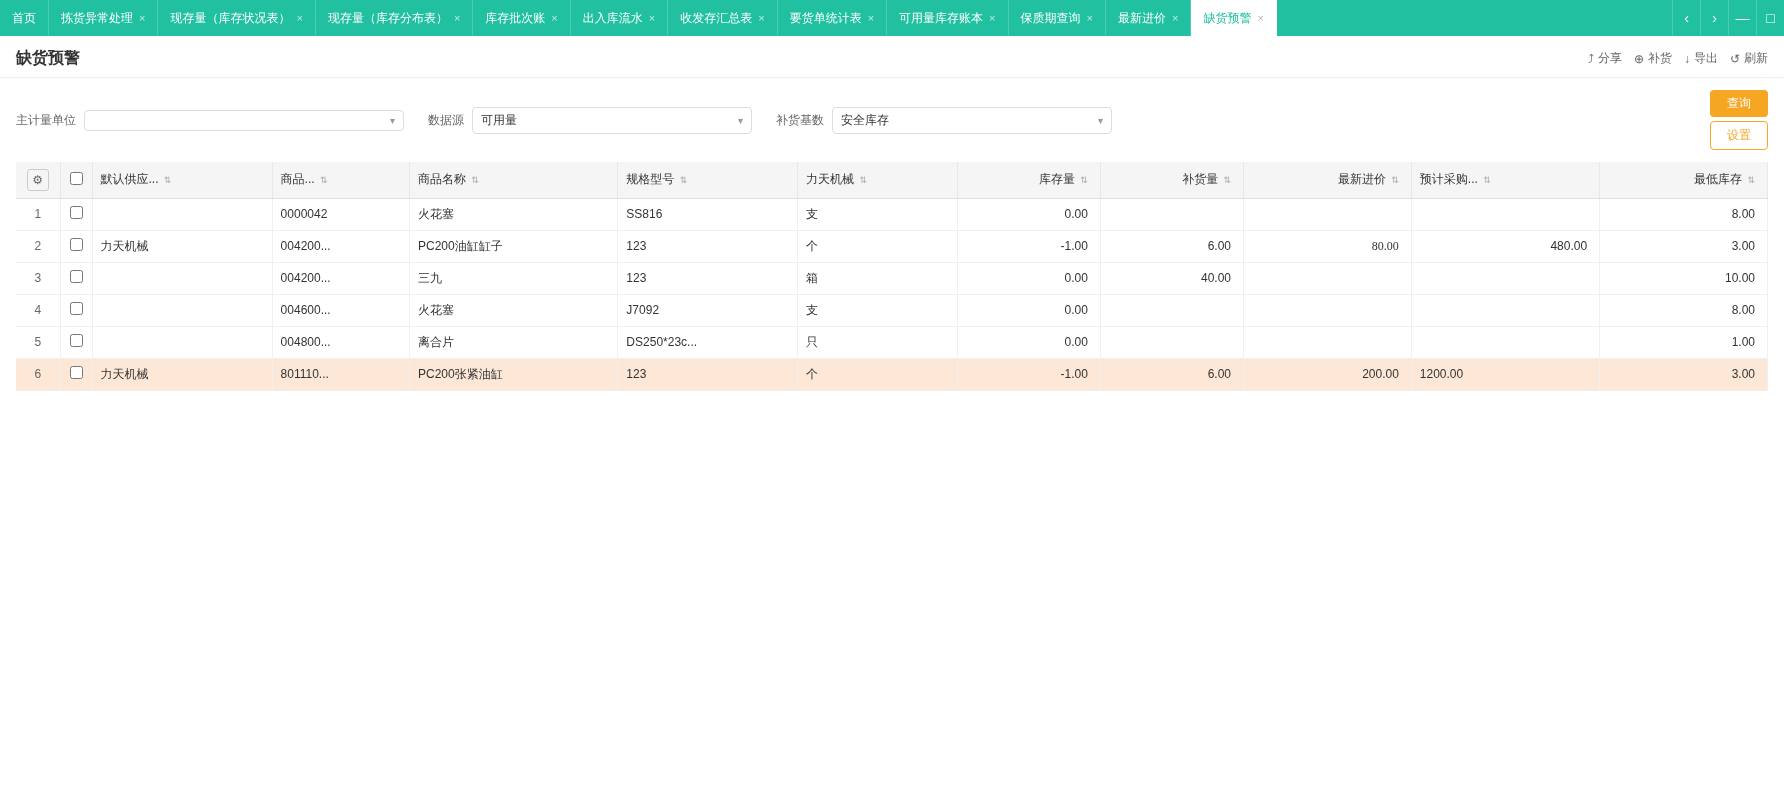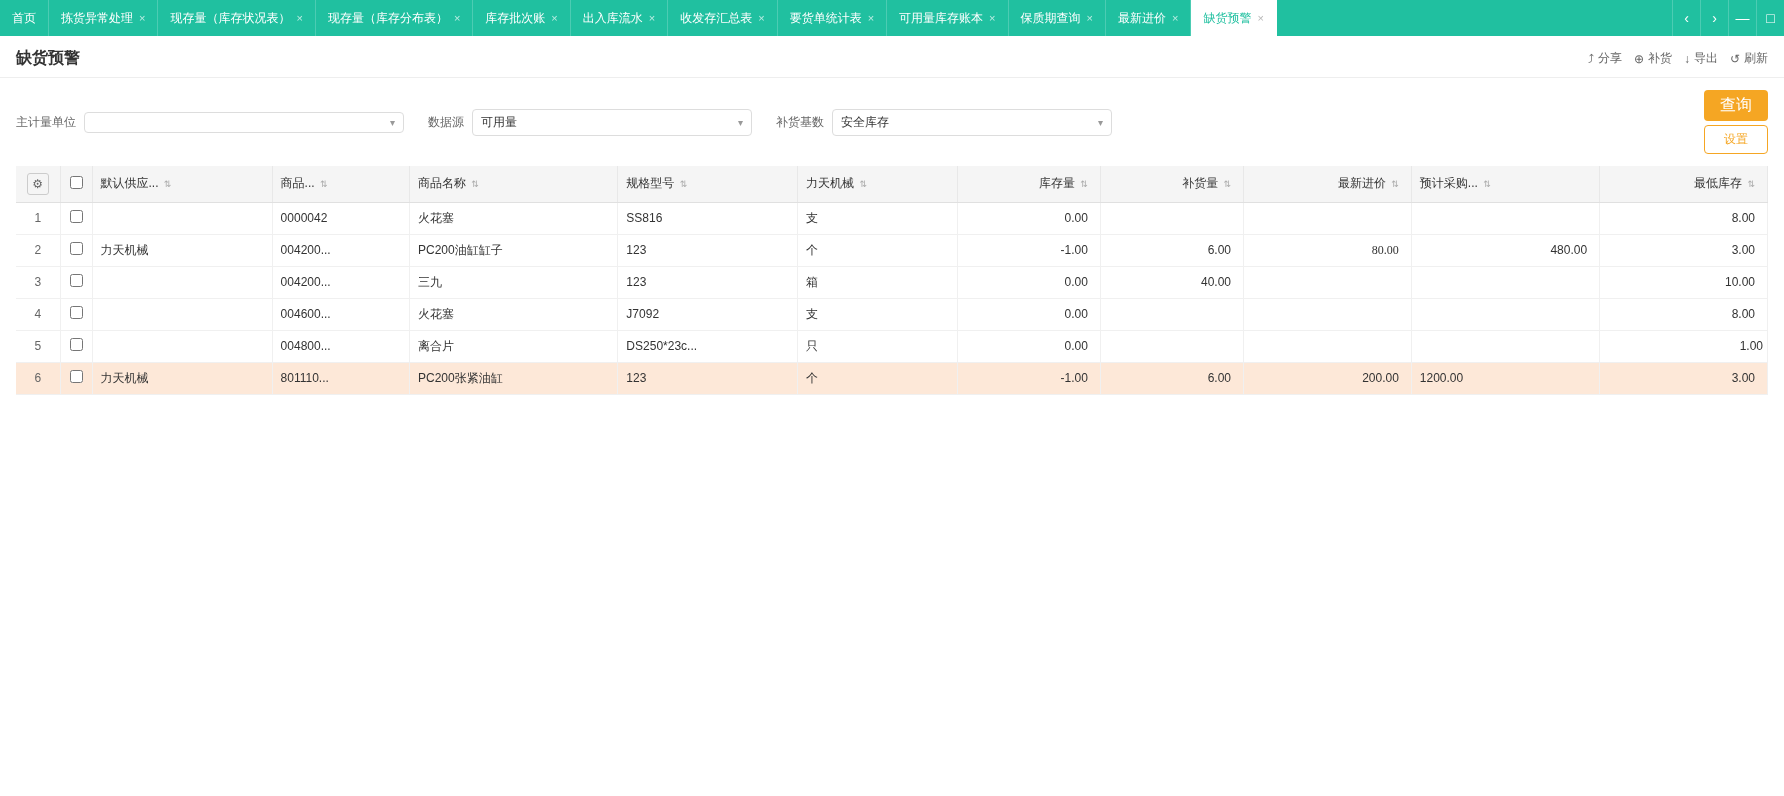--- a/index.html
+++ b/index.html
@@ -128,21 +128,21 @@
       flex-direction: column;
       gap: 4px;
     }
     .btn-query {
       background: #f5a623;
       color: #fff;
       border: none;
       border-radius: 4px;
       padding: 5px 16px;
       cursor: pointer;
-      font-size: 16px;
+      font-size: 12px;
     }
     .btn-settings {
       background: #fff;
       color: #f5a623;
       border: 1px solid #f5a623;
       border-radius: 4px;
       padding: 5px 16px;
       cursor: pointer;
       font-size: 12px;
     }
@@ -439,21 +439,21 @@
     <td style="text-align:center;"><input type="checkbox" style=""></td>
     <td></td>
     <td>004800...</td>
     <td>离合片</td>
     <td>DS250*23c...</td>
     <td>只</td>
     <td style="text-align:right; padding-right:12px;">0.00</td>
     <td style="text-align:right; padding-right:12px;"></td>
     <td style="text-align:right; padding-right:12px;"></td>
     <td style="text-align:right; padding-right:12px;"></td>
-    <td style="text-align:right; padding-right:4px;">1.00</td>
+    <td style="text-align:right; padding-right:12px;">1.00</td>
   </tr>
           <tr class="highlighted">
     <td style="text-align:center; color:#666;">6</td>
     <td style="text-align:center;"><input type="checkbox" style=""></td>
     <td>力天机械</td>
     <td>801110...</td>
     <td>PC200张紧油缸</td>
     <td>123</td>
     <td>个</td>
     <td style="text-align:right; padding-right:12px;">-1.00</td>

